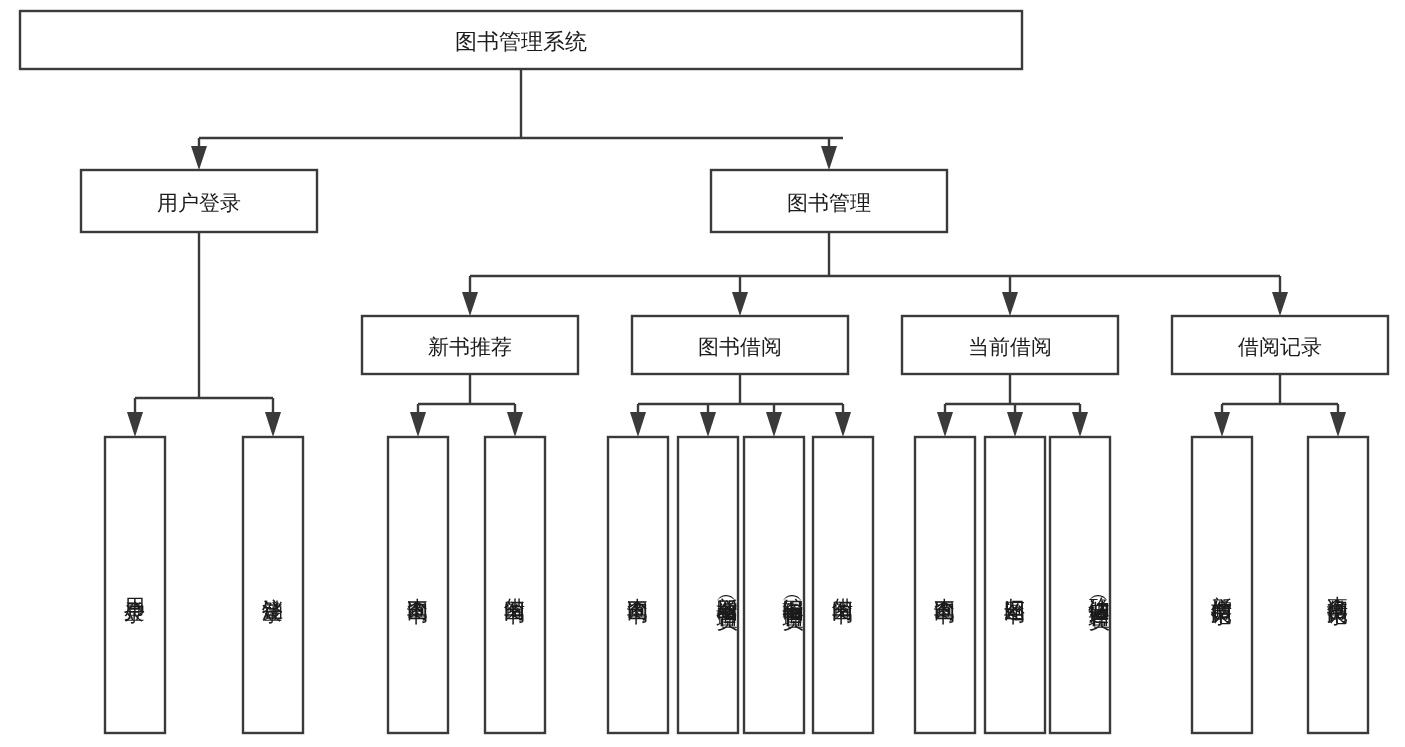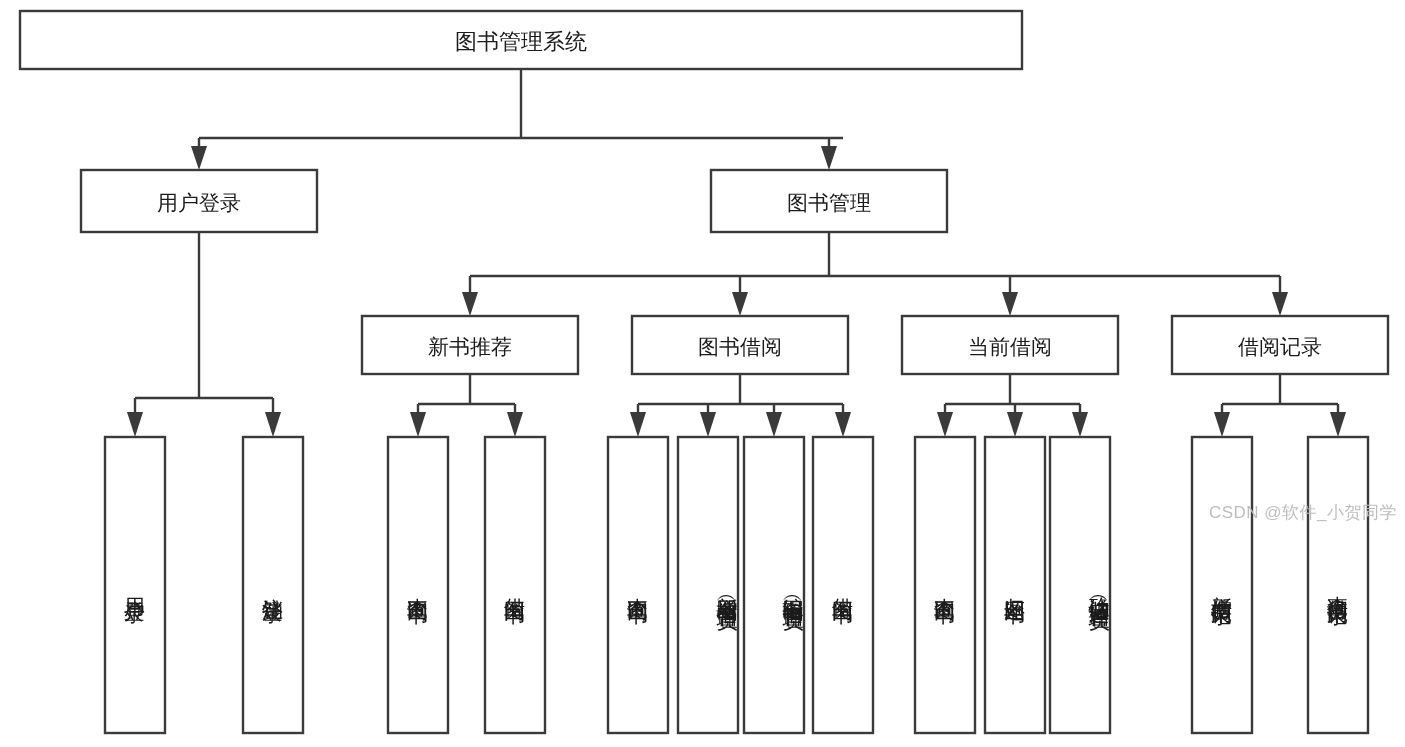--- a/index.html
+++ b/index.html
@@ -217,14 +217,13 @@
   <div class="leaf-label" style="left:608px; top:437px; width:60px; height:296px;">查询图书</div>
   <div class="leaf-label" style="left:678px; top:437px; width:60px; height:296px; align-items:flex-start; padding-top:8px; box-sizing:border-box;">新增图书（管理员）</div>
   <div class="leaf-label" style="left:744px; top:437px; width:60px; height:296px; align-items:flex-start; padding-top:8px; box-sizing:border-box;">编辑图书（管理员）</div>
   <div class="leaf-label" style="left:813px; top:437px; width:60px; height:296px;">借阅图书</div>
   <div class="leaf-label" style="left:915px; top:437px; width:60px; height:296px;">查询图书</div>
   <div class="leaf-label" style="left:985px; top:437px; width:60px; height:296px;">归还图书</div>
   <div class="leaf-label" style="left:1050px; top:437px; width:60px; height:296px; align-items:flex-start; padding-top:8px; box-sizing:border-box;">确认归还（管理员）</div>
   <div class="leaf-label" style="left:1192px; top:437px; width:60px; height:296px;">新增借阅记录</div>
   <div class="leaf-label" style="left:1308px; top:437px; width:60px; height:296px;">查询借阅记录</div>
 
-  <div class="watermark">CSDN @软件_小贺同学</div>
 </div>
 
 </body></html>

